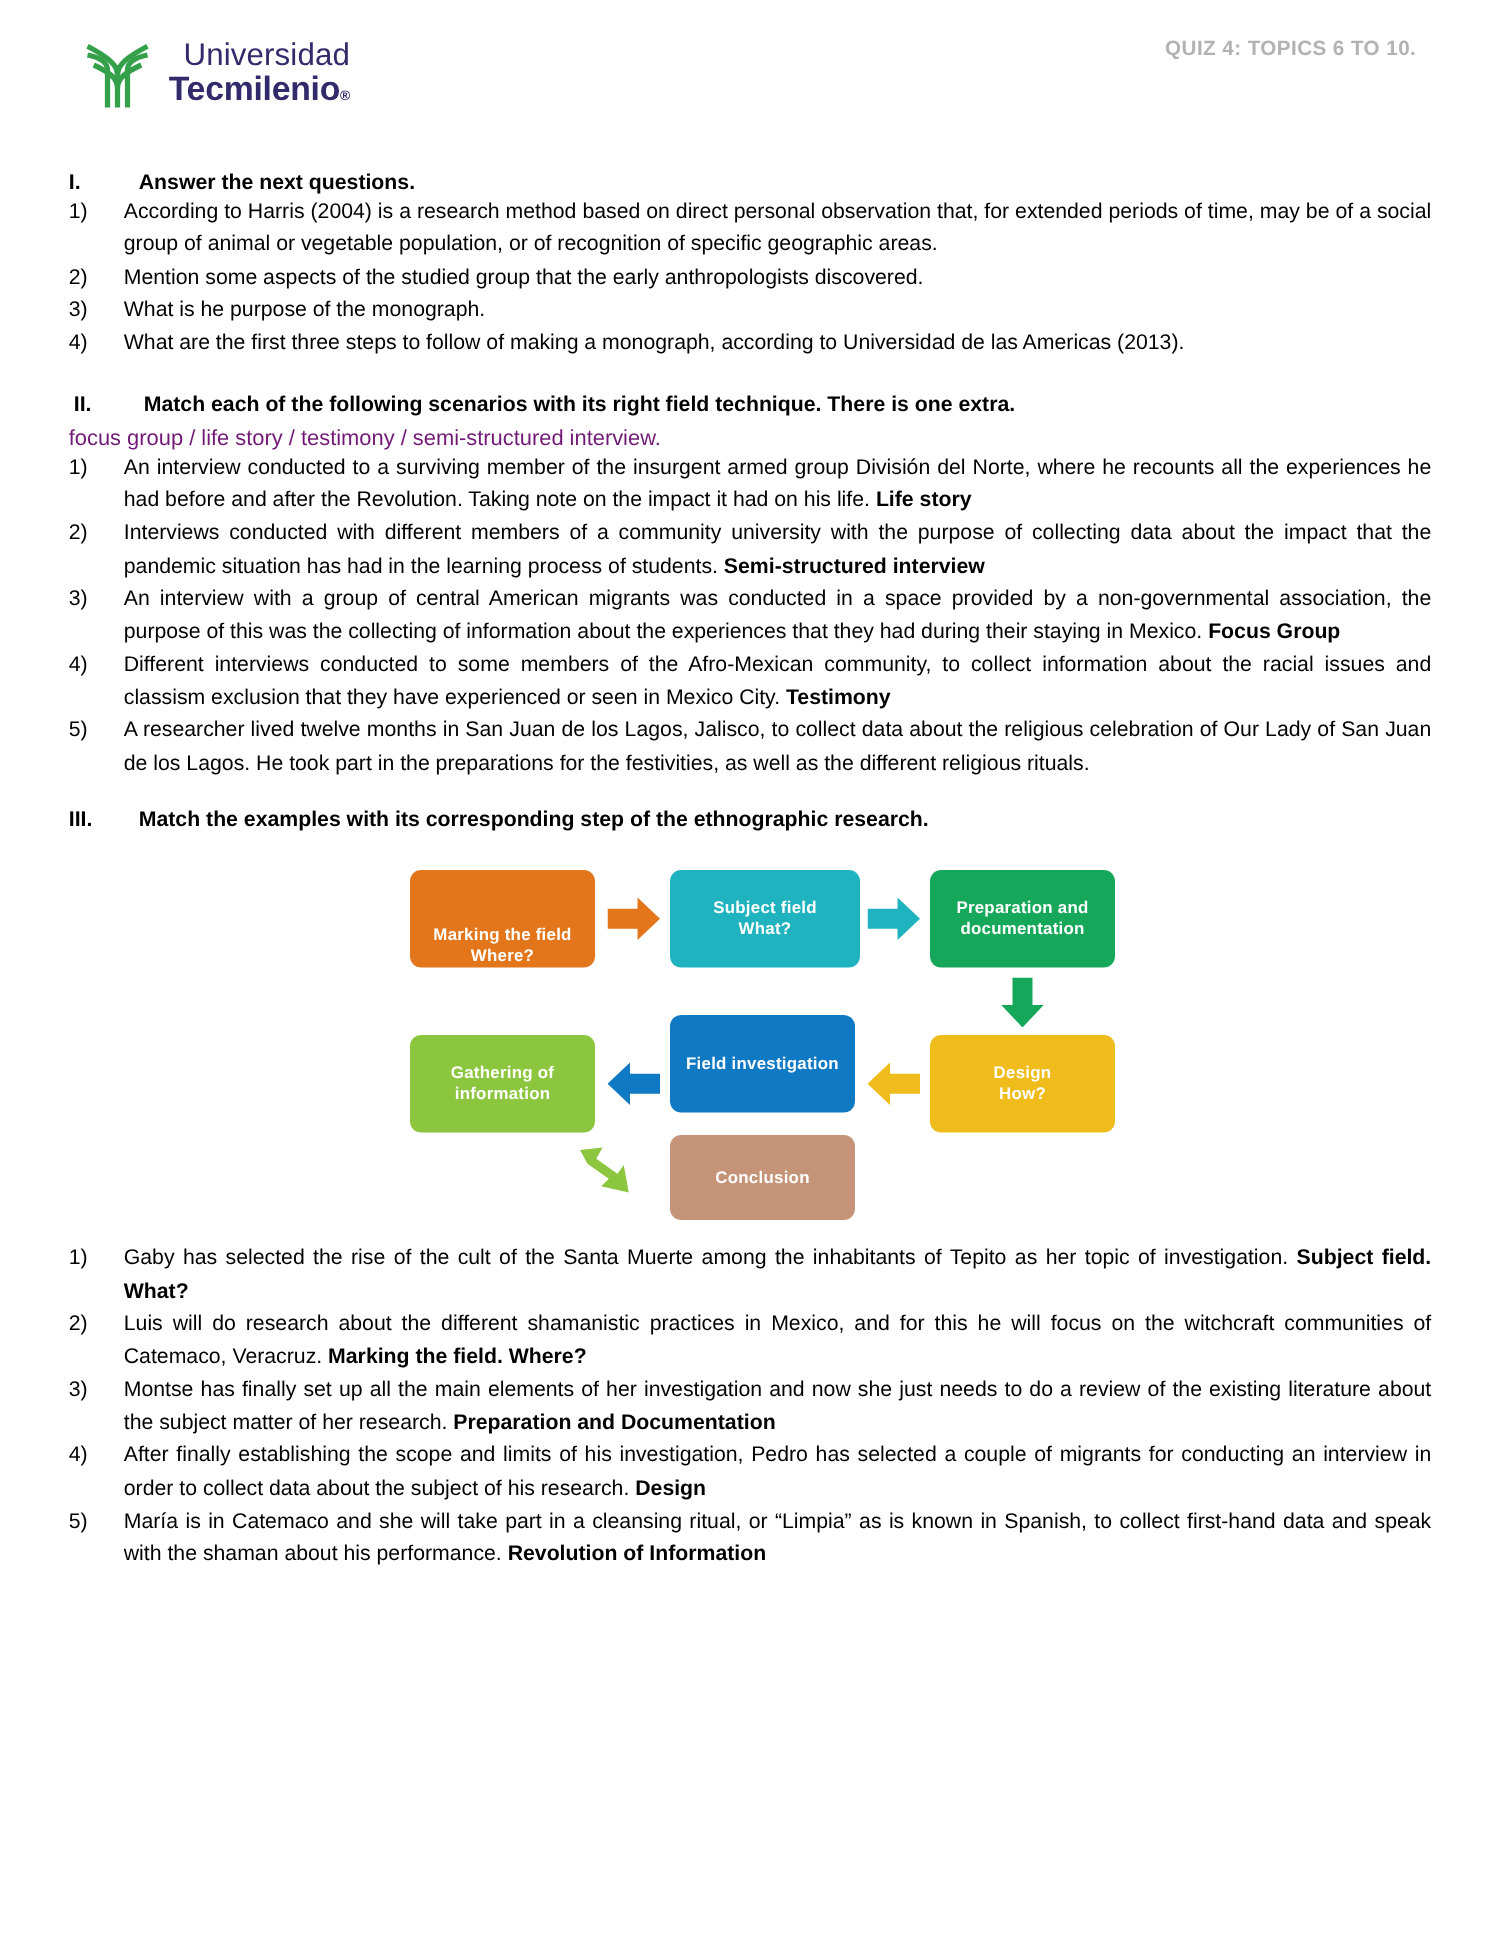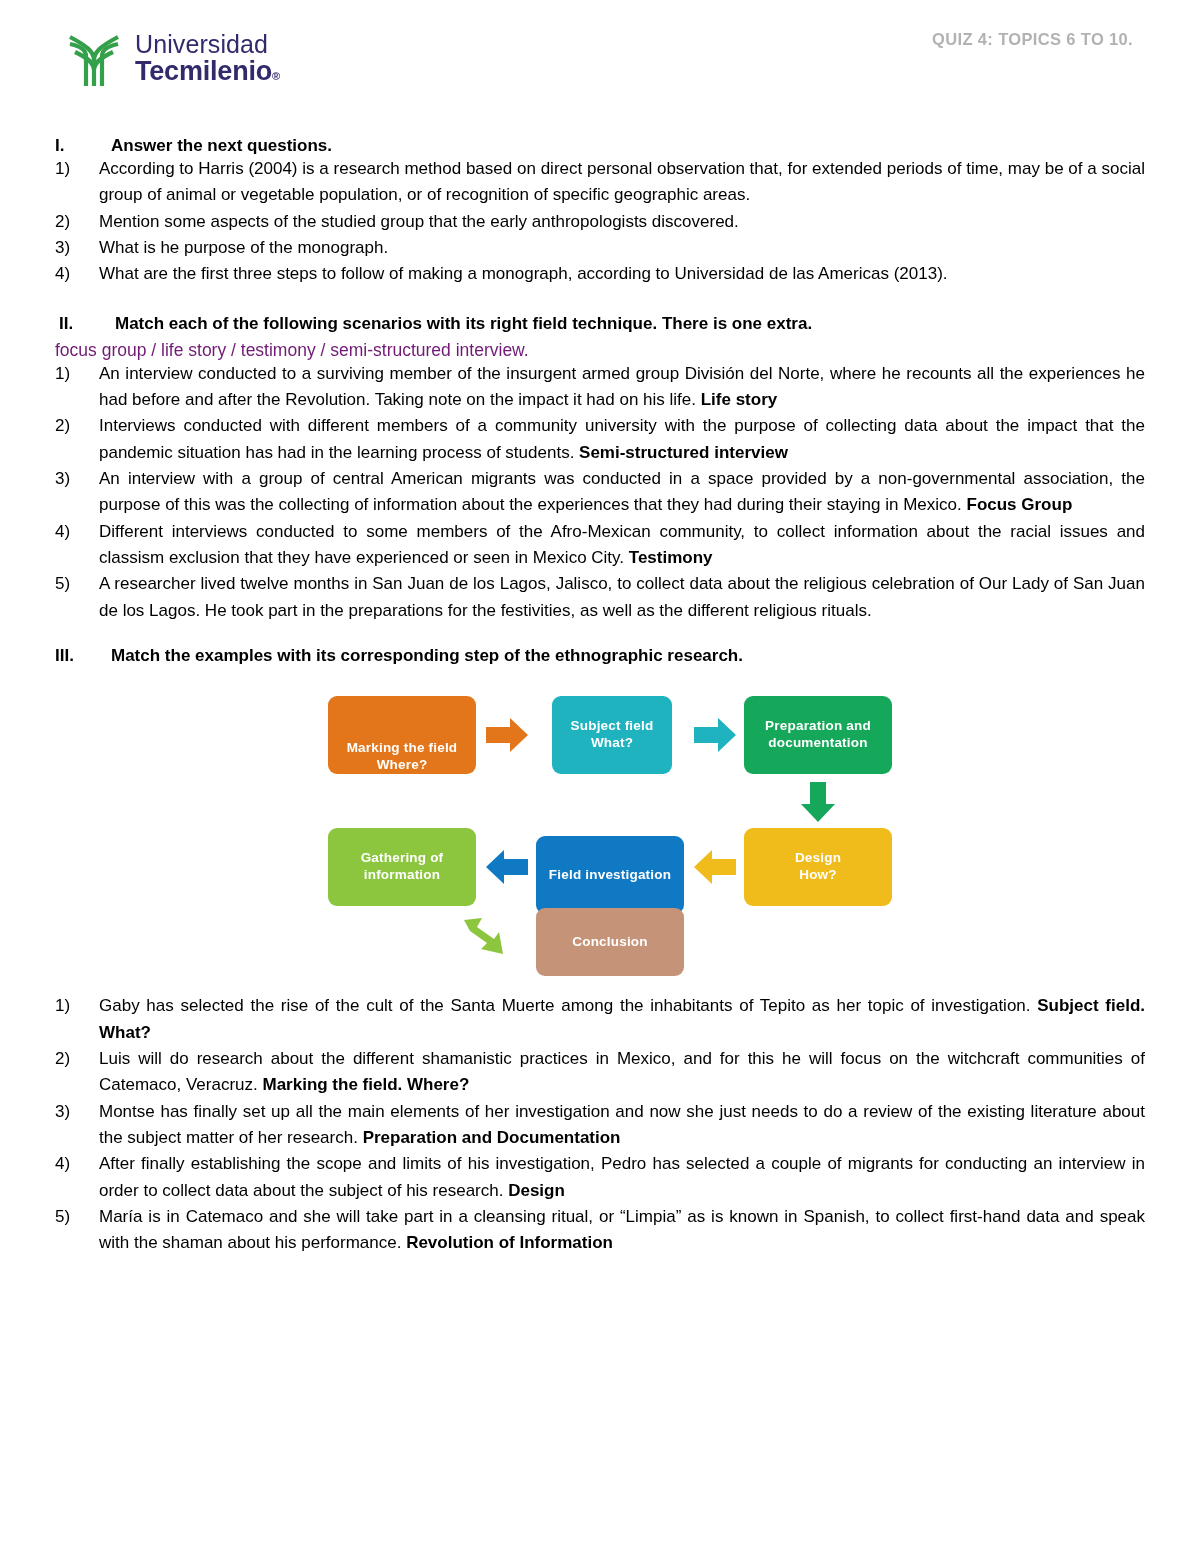--- a/index.html
+++ b/index.html
@@ -36,20 +36,21 @@
     align-items: center;
     gap: 10px;
     margin-left: 8px;
   }
   .brand-mark { width: 62px; height: 58px; display:block; }
   .brand-words {
     display: flex;
     flex-direction: column;
     line-height: 1.02;
     color: #312a6b;
+    text-align: right;
   }
   .brand-line1 {
     font-size: 25px;
     font-weight: 400;
     letter-spacing: .1px;
   }
   .brand-line2 {
     font-size: 27px;
     font-weight: 700;
     letter-spacing: -.2px;
@@ -251,21 +252,21 @@
       <div>
         <span>Marking the field</span>
         <span>Where?</span>
       </div>
     </div>
 
     <svg class="arrow" style="left:166px; top:30px;" width="42" height="34" viewBox="0 0 42 34">
       <path d="M0 9 L24 9 L24 0 L42 17 L24 34 L24 25 L0 25 Z" fill="#e3761a"></path>
     </svg>
 
-    <div class="node" style="left:232px; top:8px; width:120px; height:78px; background:#1fb3bf;justify-content:center;">
+    <div class="node" style="left:216px; top:8px; width:152px; height:78px; background:#1fb3bf;justify-content:center;">
       <div>
         <span>Subject field</span>
         <span>What?</span>
       </div>
     </div>
 
     <svg class="arrow" style="left:374px; top:30px;" width="42" height="34" viewBox="0 0 42 34">
       <path d="M0 9 L24 9 L24 0 L42 17 L24 34 L24 25 L0 25 Z" fill="#1fb3bf"></path>
     </svg>
 
@@ -284,21 +285,21 @@
       <div>
         <span>Design</span>
         <span>How?</span>
       </div>
     </div>
 
     <svg class="arrow" style="left:374px; top:162px;" width="42" height="34" viewBox="0 0 42 34">
       <path d="M42 9 L18 9 L18 0 L0 17 L18 34 L18 25 L42 25 Z" fill="#f0bc1b"></path>
     </svg>
 
-    <div class="node" style="left:216px; top:148px; width:148px; height:78px; background:#1079c4;">
+    <div class="node" style="left:216px; top:124px; width:148px; height:78px; background:#1079c4;">
       <div>
         <span>Field investigation</span>
       </div>
     </div>
 
     <svg class="arrow" style="left:166px; top:162px;" width="42" height="34" viewBox="0 0 42 34">
       <path d="M42 9 L18 9 L18 0 L0 17 L18 34 L18 25 L42 25 Z" fill="#1079c4"></path>
     </svg>
 
     <div class="node" style="left:8px; top:140px; width:148px; height:78px; background:#8cc63e;">

